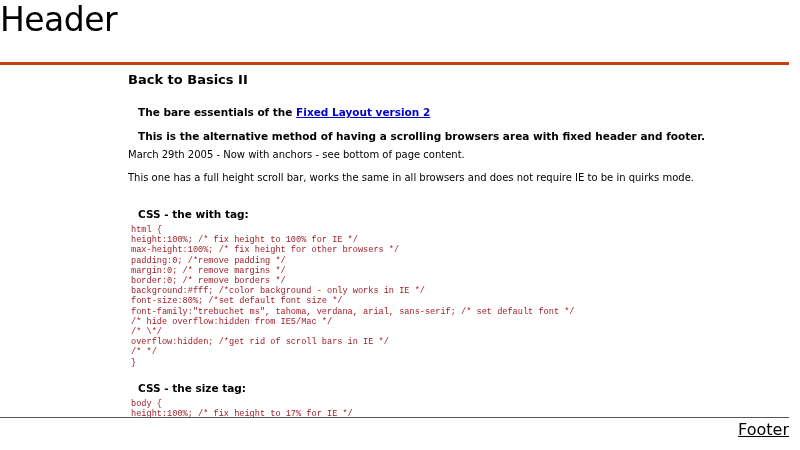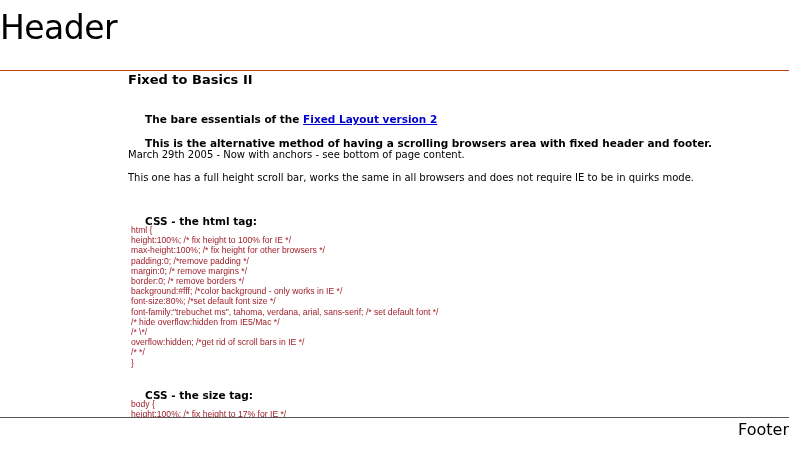--- a/index.html
+++ b/index.html
@@ -1,43 +1,43 @@
 <!DOCTYPE html>
 <html><head>
   <meta charset="utf-8">
   <style>
     html, body { margin:0; padding:0; background:#fff; }
     body { width:800px; height:450px; position:relative; overflow:hidden; font-family:"DejaVu Sans", sans-serif; color:#000; }
-    #header { position:absolute; left:0; top:8px; width:789px; height:62px; border-bottom:1px solid #c2410c; }
+    #header { position:absolute; left:0; top:0; width:789px; height:62px; border-bottom:3px solid #c2410c; }
     #header h1 { margin:0; position:absolute; left:0; top:-1px; font-weight:normal; font-size:33px; line-height:42px; font-family:"DejaVu Sans", sans-serif; letter-spacing:-0.5px; }
     #content { position:absolute; left:0; top:63px; width:789px; height:354px; overflow:hidden; }
     #inner { position:absolute; left:128px; top:0; width:640px; }
     h2 { font-size:13px; margin:0; position:absolute; left:0; white-space:nowrap; }
-    h3 { font-size:10.5px; margin:17px; position:absolute; left:0; white-space:nowrap; }
+    h3 { font-size:10.5px; margin:10px; position:absolute; left:0; white-space:nowrap; }
     h3 a { color:#0000cc; text-decoration:underline; }
     .p { font-size:10px; position:absolute; left:0; white-space:nowrap; }
-    .code { position:absolute; left:3px; font-family:Liberation Sans, sans-serif; font-size:8.6px; line-height:10.2px; color:#a0202a; white-space:pre; }
+    .code { position:absolute; left:3px; font-family:Liberation Mono, monospace; font-size:8.6px; line-height:10.2px; color:#a0202a; white-space:pre; }
     #footer { position:absolute; left:0; top:417px; width:789px; height:33px; border-top:1px solid #555; }
-    #footer span { position:absolute; right:0; top:2px; font-size:16px; }
+    #footer span { position:absolute; right:0; top:2px; font-size:16px;text-decoration:underline; }
   </style>
 </head>
 <body>
 
 <div id="header">
   <h1>Header</h1>
 </div>
 
 <div id="content">
   <div id="inner">
-    <h2 style="top:9px">Fixed to Basics II</h2>
+    <h2 style="top:9px">Back to Basics II</h2>
     <h3 style="top:33px"><span>The bare essentials of the </span><a href="#">Fixed Layout version 2</a></h3>
     <h3 style="top:57px">This is the alternative method of having a scrolling browsers area with fixed header and footer.</h3>
     <div class="p" style="top:86px">March 29th 2005 - Now with anchors - see bottom of page content.</div>
     <div class="p" style="top:109px">This one has a full height scroll bar, works the same in all browsers and does not require IE to be in quirks mode.</div>
-    <h3 style="top:135px">CSS - the html tag:</h3>
+    <h3 style="top:135px">CSS - the with tag:</h3>
     <div class="code" style="top:162px">html {
 height:100%; /* fix height to 100% for IE */
 max-height:100%; /* fix height for other browsers */
 padding:0; /*remove padding */
 margin:0; /* remove margins */
 border:0; /* remove borders */
 background:#fff; /*color background - only works in IE */
 font-size:80%; /*set default font size */
 font-family:"trebuchet ms", tahoma, verdana, arial, sans-serif; /* set default font */
 /* hide overflow:hidden from IE5/Mac */

